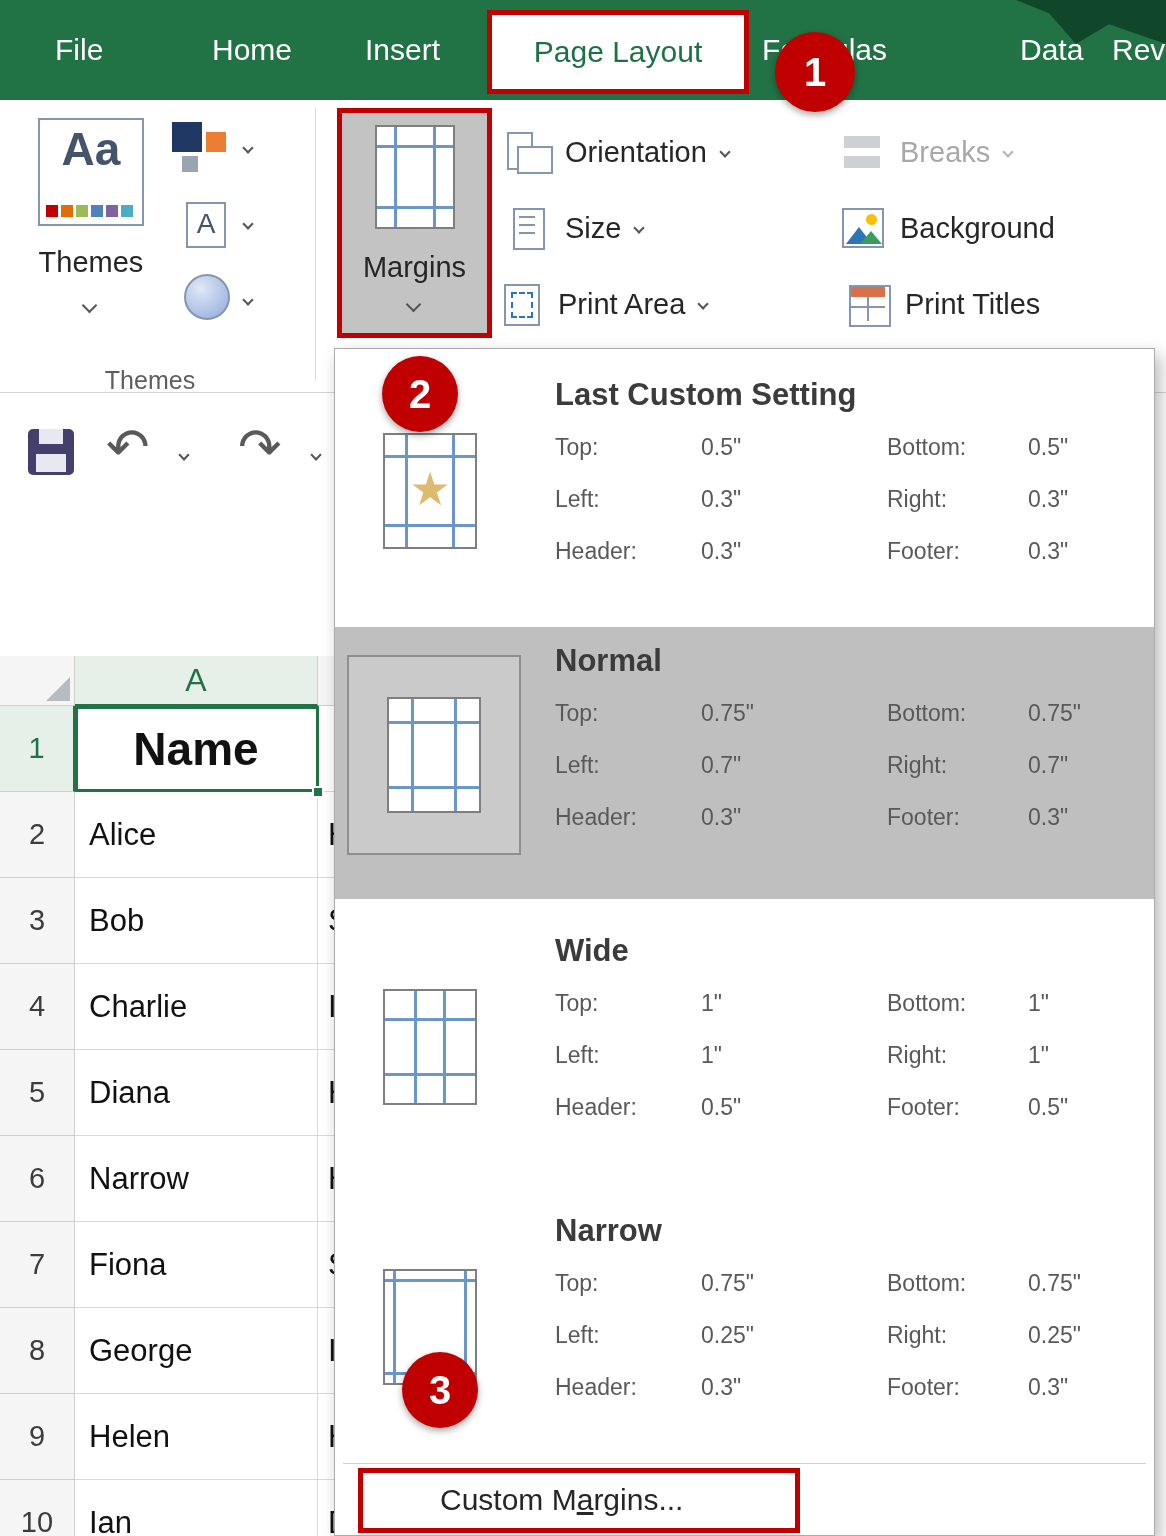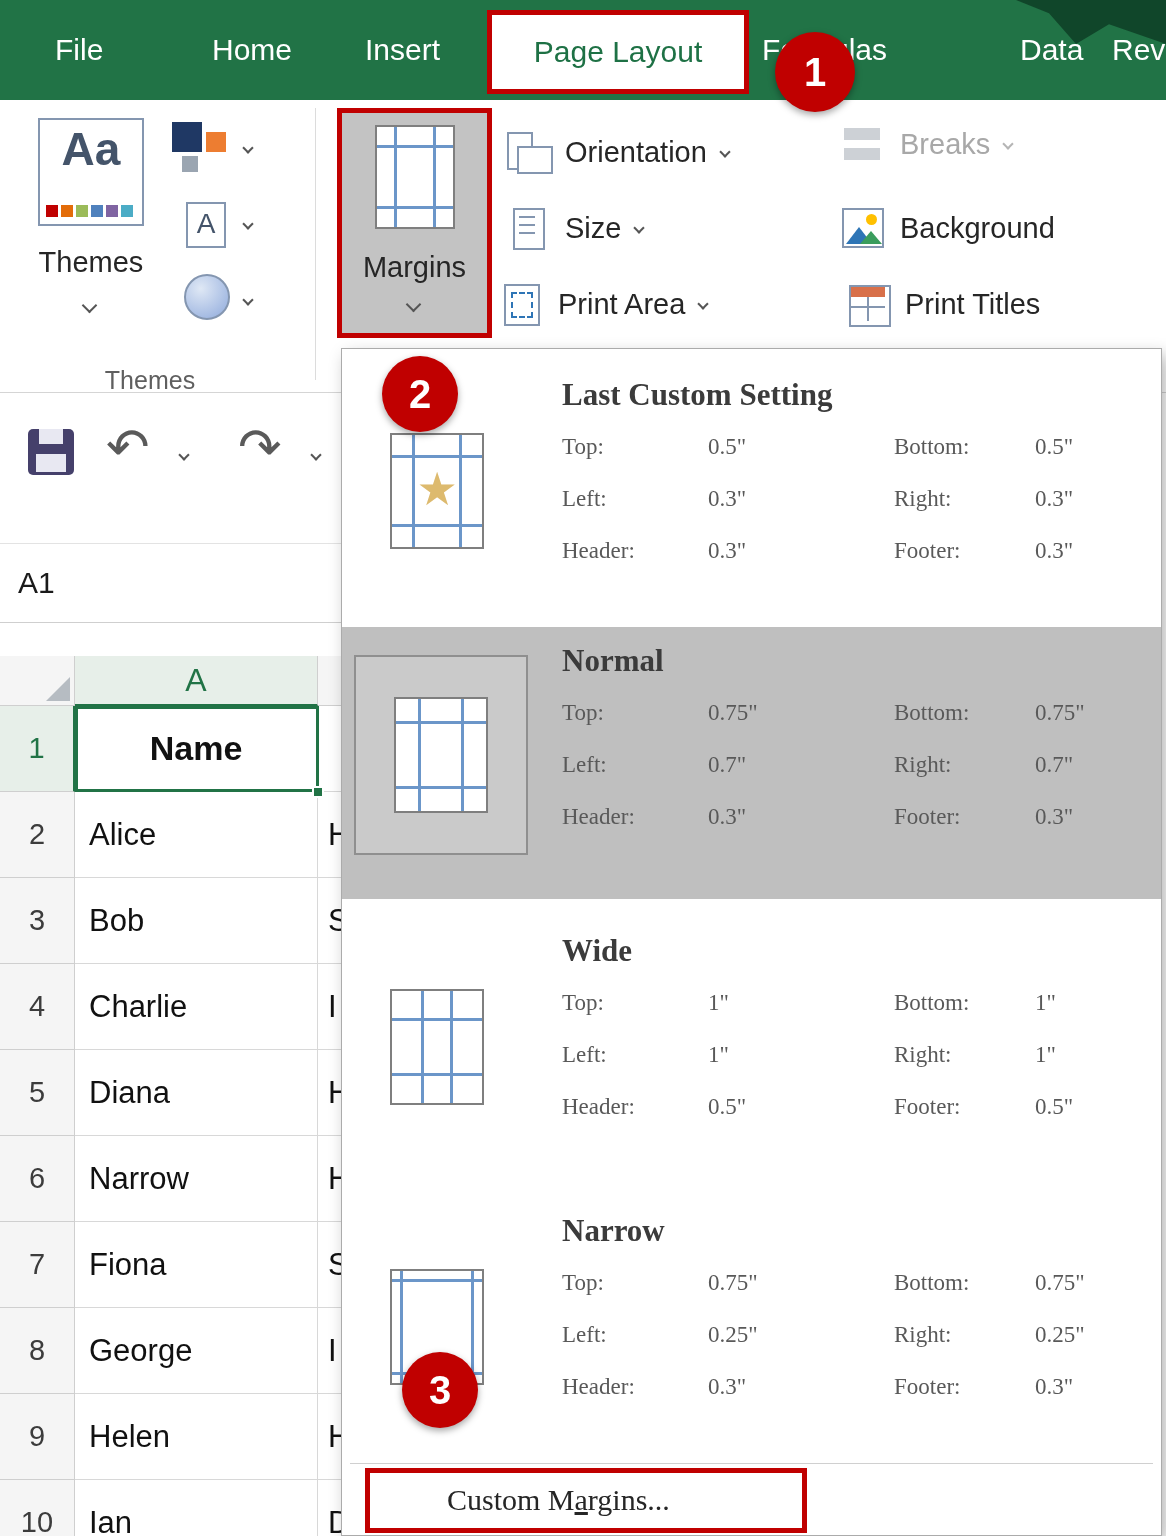--- a/index.html
+++ b/index.html
@@ -80,22 +80,22 @@
   .background-icon::before { content: ""; position: absolute; inset: 2px; background: #fff; border: 2px solid #8496b0; }
   .background-icon .sun { position: absolute; right: 9px; top: 8px; width: 11px; height: 11px; border-radius: 50%; background: #ffc000; }
   .background-icon .mtn1 { position: absolute; left: 6px; bottom: 6px; width: 0; height: 0; border-left: 13px solid transparent; border-right: 13px solid transparent; border-bottom: 17px solid #2e75b6; }
   .background-icon .mtn2 { position: absolute; left: 20px; bottom: 6px; width: 0; height: 0; border-left: 11px solid transparent; border-right: 11px solid transparent; border-bottom: 13px solid #3a9d5d; }
   .printtitles-icon::before { content: ""; position: absolute; left: 4px; top: 3px; width: 38px; height: 38px; background: #fff; border: 2px solid #8496b0; }
   .printtitles-icon .toprow { position: absolute; left: 6px; top: 5px; width: 34px; height: 10px; background: #d8704a; }
   .printtitles-icon .hl { position: absolute; left: 6px; top: 24px; width: 34px; height: 2px; background: #8496b0; }
   .printtitles-icon .vl { position: absolute; left: 22px; top: 15px; width: 2px; height: 24px; background: #8496b0; }
 
   
-  .menu { position: absolute; left: 341px; top: 348px; width: 821px; height: 1188px; background: #fff;
-          border: 1px solid #ababab; box-shadow: 5px 7px 16px rgba(0,0,0,.28); z-index: 20; font-family: Liberation Serif, serif; }
+  .menu { position: absolute; left: 334px; top: 348px; width: 821px; height: 1188px; background: #fff;
+          border: 1px solid #ababab; box-shadow: 5px 7px 16px rgba(0,0,0,.28); z-index: 20; }
   .mi { position: absolute; left: 0; width: 100%; height: 262px; cursor: pointer; }
   .mi.sel { background: #bfbfbf; height: 272px; }
   .mi-title { position: absolute; left: 220px; top: 16px; font-size: 31px; font-weight: bold; color: #3b3b3b; }
   .mi-rows { position: absolute; left: 220px; top: 60px; }
   .mr { display: flex; height: 52px; line-height: 52px; font-size: 23px; color: #595959; }
   .mr .la { width: 146px; } .mr .va { width: 186px; } .mr .lb { width: 141px; } .mr .vb { flex: 1; }
   .mi .page-icon { left: 48px; top: 72px; width: 94px; height: 116px; }
   .icon-box { position: absolute; left: 12px; top: 28px; width: 174px; height: 200px; border: 2px solid #8f8f8f; background: #cacaca; }
   .mi.sel .page-icon { left: 52px; top: 70px; }
   .menu-sep { position: absolute; left: 8px; right: 8px; top: 1114px; height: 1px; background: #d0d0d0; }
@@ -135,21 +135,21 @@
 
   .grid { position: absolute; left: 0; top: 313px; width: 100%; }
   .srow { position: relative; width: 100%; height: 86px; }
   .rnum { position: absolute; left: 0; top: 0; width: 75px; height: 86px; background: #f5f5f5; border-right: 1px solid #cfcfcf;
           border-bottom: 1px solid #cfcfcf; display: flex; align-items: center; justify-content: center; font-size: 29px; color: #3c3c3c; cursor: pointer; }
   .ca { position: absolute; left: 75px; top: 0; width: 243px; height: 86px; border-right: 1px solid #d8d8d8; border-bottom: 1px solid #d8d8d8;
         font-size: 31px; color: #111; display: flex; align-items: center; padding-left: 14px; cursor: cell; overflow: hidden; }
   .cb { position: absolute; left: 318px; top: 0; width: 28px; height: 86px; border-bottom: 1px solid #d8d8d8;
         font-size: 31px; color: #111; display: flex; align-items: center; padding-left: 10px; overflow: hidden; cursor: cell; }
   .srow.r1 .rnum { background: #e7efe9; border-right: 2px solid #217346; color: #217346; }
-  .srow.r1 .ca { justify-content: center; padding-left: 0; font-weight: bold; font-size: 34px; }
+  .srow.r1 .ca { justify-content: center; padding-left: 0; font-weight: bold; font-size: 46px; }
   .sel-border { position: absolute; inset: 0; border: 3px solid #217346; pointer-events: none; }
   .fill-handle { position: absolute; right: -5px; bottom: -5px; width: 12px; height: 12px; background: #217346; border: 2px solid #fff; z-index: 3; }
 </style>
 </head>
 <body>
 
 <div class="frame">
 
   <nav class="topbar">
     <div class="deco"></div>
@@ -214,21 +214,21 @@
       <span class="ric size-icon"></span>
       <span>Size</span>
       <span class="chev sm"></span>
     </div>
     <div class="rrow" style="left:498px; top:176px;">
       <span class="ric printarea-icon"></span>
       <span>Print Area</span>
       <span class="chev sm"></span>
     </div>
 
-    <div class="rrow disabled" style="left:840px; top:16px;text-align:center;">
+    <div class="rrow disabled" style="left:840px; top:24px;text-align:center;">
       <span class="ric breaks-icon"></span>
       <span>Breaks</span>
       <span class="chev sm dis"></span>
     </div>
     <div class="rrow" style="left:840px; top:100px;">
       <span class="ric background-icon">
         <span class="sun"></span>
           <span class="mtn1"></span>
           <span class="mtn2"></span>
       </span>
@@ -244,23 +244,20 @@
     </div>
   </section>
 
   <section class="sheet">
     <div class="floppy"></div>
     <div class="undo-btn"></div>
     <span class="chev sm qat-chev1"></span>
     <div class="redo-btn"></div>
     <span class="chev sm qat-chev2"></span>
 
-    <div class="namebox">
-      <div class="ref">A1</div>
-    </div>
 
     <div class="headers">
       <div class="corner">
           <span class="corner-tri"></span>
         </div>
       <div class="colA">A</div>
       <div class="colB"></div>
     </div>
 
     <div class="grid">

